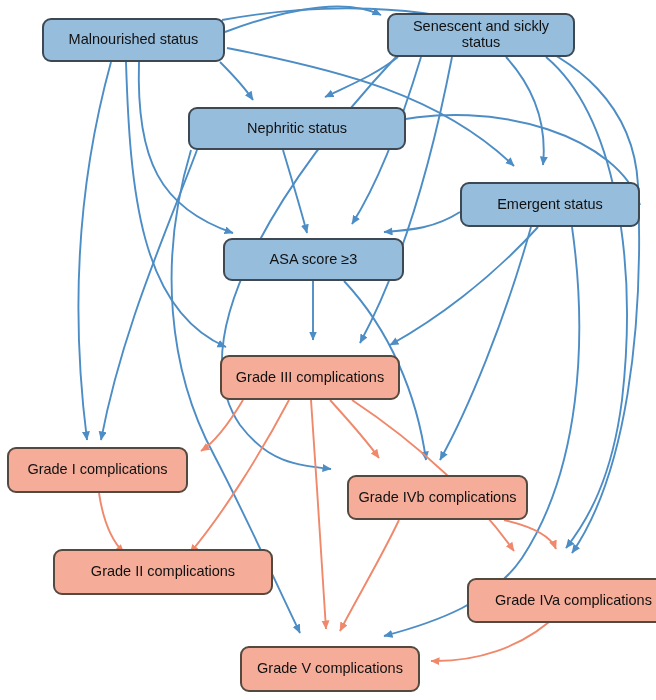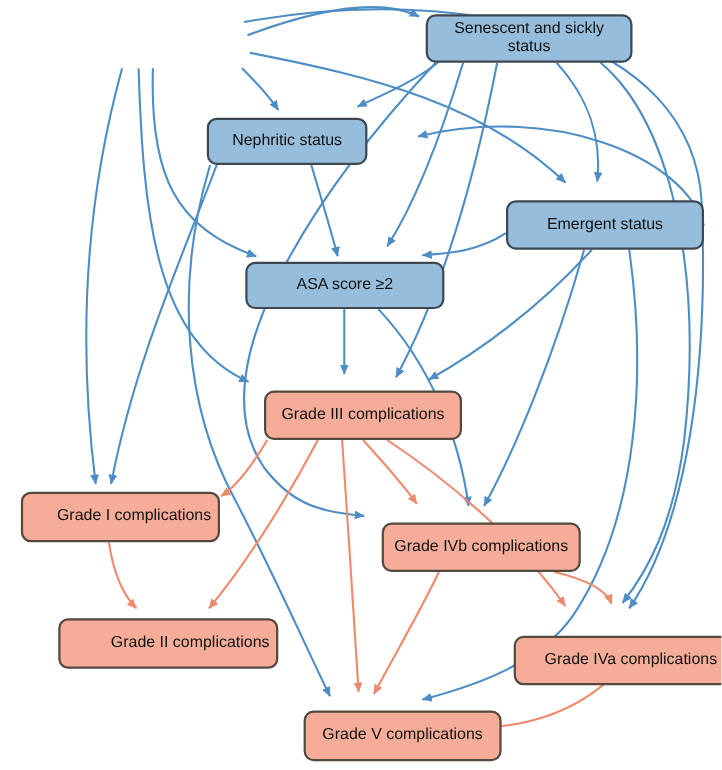--- a/index.html
+++ b/index.html
@@ -55,43 +55,46 @@
         <path d="M 330 400 C 350 422, 366 440, 379 458" class="edge" stroke="#F0886B" marker-end="url(#arrow-orange)"></path>
         <path d="M 352 400 C 420 445, 478 500, 514 551" class="edge" stroke="#F0886B" marker-end="url(#arrow-orange)"></path>
         <path d="M 311 400 C 316 475, 322 560, 326 629" class="edge" stroke="#F0886B" marker-end="url(#arrow-orange)"></path>
         <path d="M 99 493 C 103 520, 111 540, 124 553" class="edge" stroke="#F0886B" marker-end="url(#arrow-orange)"></path>
         <path d="M 399 520 C 381 558, 357 598, 340 631" class="edge" stroke="#F0886B" marker-end="url(#arrow-orange)"></path>
         <path d="M 504 520 C 534 527, 551 536, 556 549" class="edge" stroke="#F0886B" marker-end="url(#arrow-orange)"></path>
         <path d="M 560 612 C 522 650, 472 662, 431 661" class="edge" stroke="#F0886B" marker-end="url(#arrow-orange)"></path>
       </g>
   </svg>
 
+  <div class="node status" style="left: 42px; top: 18px; width: 183px; height: 44px;">
+    <span>Malnourished status</span>
+  </div>
   <div class="node status" style="left: 387px; top: 13px; width: 188px; height: 44px;">
     <span>Senescent and sickly status</span>
   </div>
-  <div class="node status" style="left: 188px; top: 107px; width: 146px; height: 43px;">
+  <div class="node status" style="left: 188px; top: 107px; width: 218px; height: 43px;">
     <span>Nephritic status</span>
   </div>
   <div class="node status" style="left: 460px; top: 182px; width: 180px; height: 45px;">
     <span>Emergent status</span>
   </div>
   <div class="node status" style="left: 223px; top: 238px; width: 181px; height: 43px;">
-    <span>ASA score ≥2</span>
+    <span>ASA score ≥3</span>
   </div>
-  <div class="node complication" style="left: 220px; top: 355px; width: 180px; height: 45px; margin-left: 20px;">
+  <div class="node complication" style="left: 220px; top: 355px; width: 180px; height: 45px;">
     <span>Grade III complications</span>
   </div>
-  <div class="node complication" style="left: 19px; top: 447px; width: 181px; height: 46px; justify-content: flex-end;">
+  <div class="node complication" style="left: 7px; top: 447px; width: 181px; height: 46px;">
     <span>Grade I complications</span>
   </div>
   <div class="node complication" style="left: 347px; top: 475px; width: 181px; height: 45px;">
     <span>Grade IVb complications</span>
   </div>
-  <div class="node complication" style="left: 53px; top: 562px; width: 200px; height: 46px; justify-content: flex-end;">
+  <div class="node complication" style="left: 53px; top: 549px; width: 220px; height: 46px;">
     <span>Grade II complications</span>
   </div>
   <div class="node complication" style="left: 467px; top: 578px; width: 213px; height: 45px;">
     <span>Grade IVa complications</span>
   </div>
-  <div class="node complication" style="left: 240px; top: 646px; width: 180px; height: 46px; margin-left: 36px;">
+  <div class="node complication" style="left: 240px; top: 646px; width: 180px; height: 46px;">
     <span>Grade V complications</span>
   </div>
 </div>
 
 </body></html>

